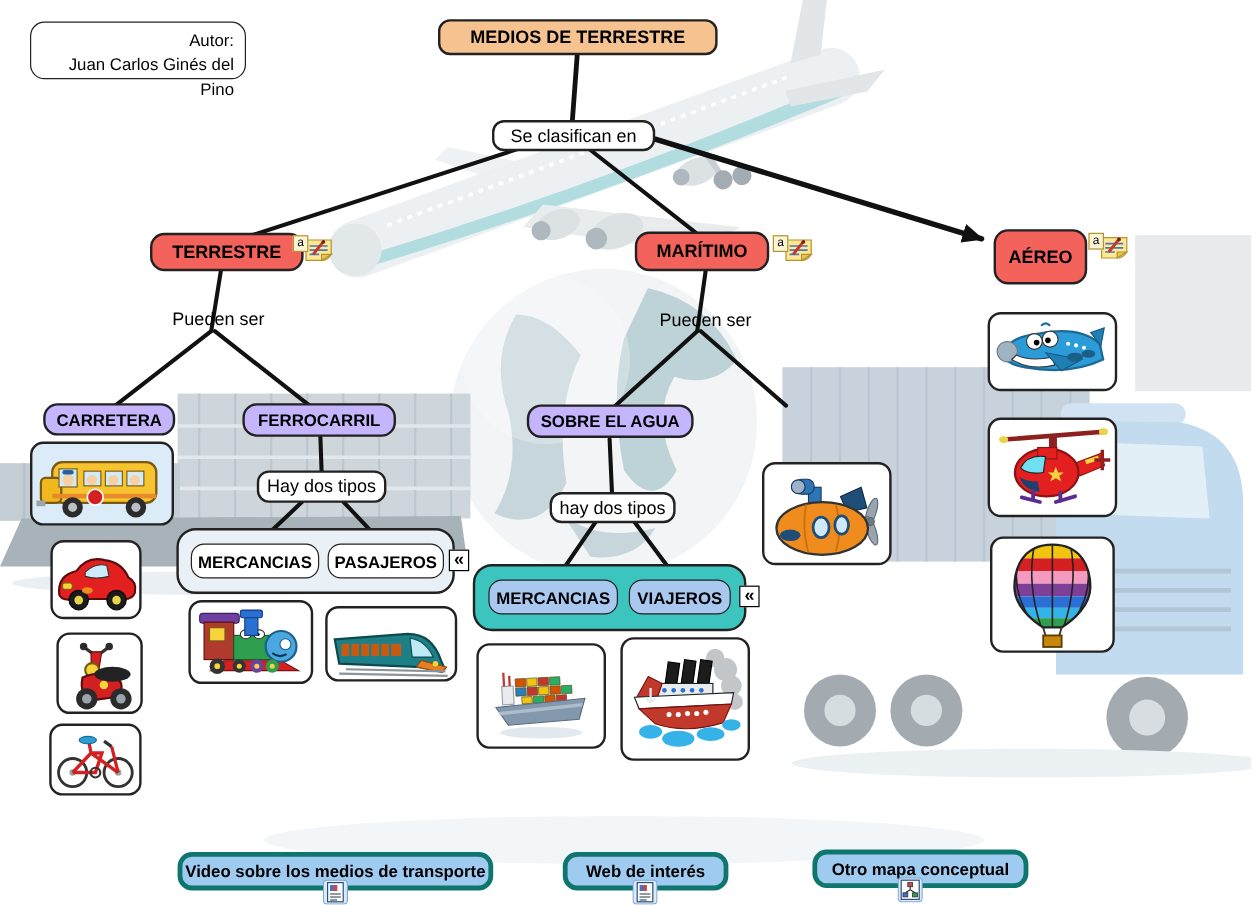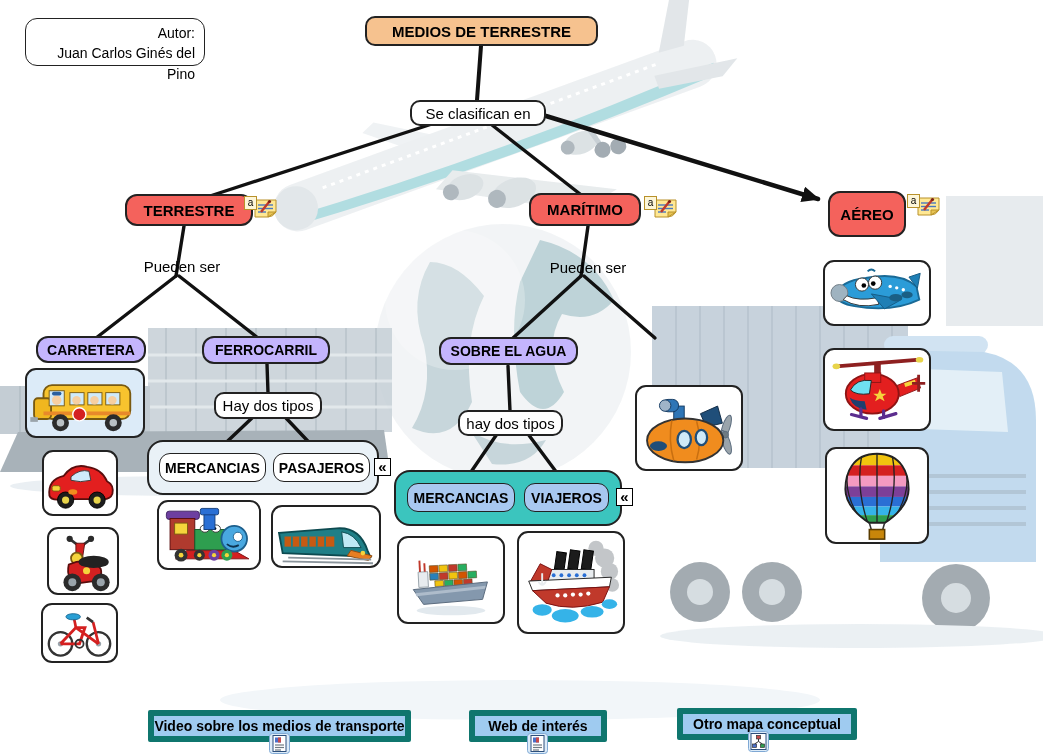--- a/index.html
+++ b/index.html
@@ -30,21 +30,21 @@
   .authorbox{position:absolute;z-index:2;box-sizing:border-box;border:1.6px solid #222;
              border-radius:12px;background:#fff;padding:4px 9px;font-size:14px;line-height:1.45;}
   .collapse{position:absolute;z-index:4;box-sizing:border-box;display:flex;align-items:center;
             justify-content:center;background:#fff;border:1.6px solid #000;width:17px;height:18px;
             font-weight:bold;font-size:15px;line-height:1;padding-bottom:2px;}
   .ann{position:absolute;z-index:4;display:flex;align-items:flex-start;cursor:pointer;}
   .ann-a{display:inline-flex;align-items:center;justify-content:center;width:11px;height:12px;
          background:#fdf6d8;border:1px solid #b8912a;font-size:10px;line-height:1;
          font-weight:normal;margin-right:-3px;margin-top:-1px;z-index:1;}
   .footerbox{position:absolute;z-index:2;box-sizing:border-box;display:flex;align-items:center;
-             justify-content:center;background:#9FCBF0;border:6px solid #0f766e;border-radius:2px;
+             justify-content:center;background:#9FCBF0;border:4px solid #0f766e;border-radius:12px;
              font-weight:bold;font-size:14px;white-space:nowrap;}
   .res-icon{position:absolute;z-index:4;}
 </style>
 </head>
 <body>
 
 <div id="canvas">
 
   <svg class="layer bg" width="1043" height="754" viewBox="0 0 1043 754" aria-hidden="true">
     <rect x="0" y="0" width="1043" height="754" fill="#ffffff"></rect>

